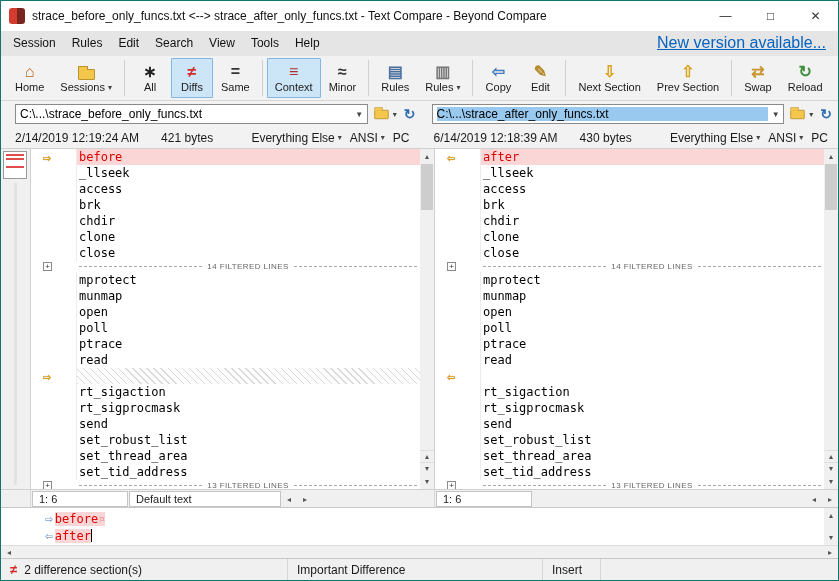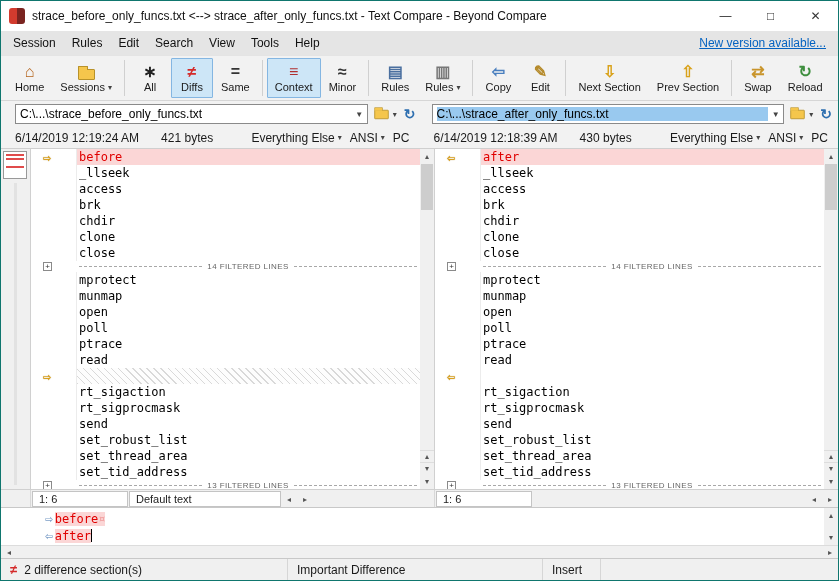--- a/index.html
+++ b/index.html
@@ -9,21 +9,21 @@
   
   .titlebar { height: 30px; display: flex; align-items: center; background: #fff; padding-left: 8px; font-size: 12px; color: #111; flex: 0 0 30px; }
   .app-icon { width: 16px; height: 16px; border-radius: 3px; background: linear-gradient(90deg, #d23b2e 50%, #7a2420 50%); margin-right: 7px; }
   .title-text { flex: 1; white-space: nowrap; overflow: hidden; }
   .win-controls { display: flex; height: 100%; }
   .win-btn { width: 45px; height: 100%; display: flex; align-items: center; justify-content: center; font-size: 12px; color: #333; }
 
   
   .menubar { height: 24px; display: flex; align-items: center; background: #e5e5e5; font-size: 12px; padding: 0 4px; flex: 0 0 24px; }
   .menu-item { padding: 3px 8px; color: #111; }
-  .update-link { margin-left: auto; margin-right: 8px; color: #0563c1; text-decoration: underline; font-size: 12px; }
+  .update-link { margin-left: auto; margin-right: 8px; color: #0563c1; text-decoration: underline; font-size: 16px; }
 
   
   .toolbar { height: 46px; flex: 0 0 46px; background: #f2f2f2; border-top: 1px solid #e4e4e4; border-bottom: 1px solid #d6d6d6; display: flex; align-items: center; padding: 0 6px; }
   .tbtn { display: flex; flex-direction: column; align-items: center; justify-content: center; min-width: 42px; height: 40px; padding: 1px 7px 0 7px; font-size: 11px; color: #1a1a1a; border: 1px solid transparent; border-radius: 1px; }
   .tbtn.active { background: #cde6f7; border-color: #84b6e2; }
   .ticon { font-size: 16px; line-height: 18px; font-weight: bold; }
   .tlabelrow { display: flex; align-items: center; line-height: 13px; white-space: nowrap; }
   .caret { font-size: 8px; color: #444; margin-left: 3px; }
   .tsep { width: 1px; height: 36px; background: #d0d0d0; margin: 0 4px; flex: 0 0 1px; }
   .folder-icon { position: relative; width: 17px; height: 11px; background: #f5c64c; border: 1px solid #b8922a; border-radius: 1px; margin-top: 6px; margin-bottom: 1px; }
@@ -262,21 +262,21 @@
         <span class="caret">▾</span>
       </div>
       <div class="icon-btn">
         <span class="refresh-glyph">↻</span>
       </div>
     </div>
   </div>
 
   <div class="info-row">
     <div class="info-half">
-      <span class="info-date">6/14/2019 12:19:24 AM</span>
+      <span class="info-date">2/14/2019 12:19:24 AM</span>
       <span class="info-size">421 bytes</span>
       <span class="info-group">
         <span class="info-dd">
             <span>Everything Else</span>
             <span class="caret">▾</span>
           </span>
         <span class="info-dd">
             <span>ANSI</span>
             <span class="caret">▾</span>
           </span>

